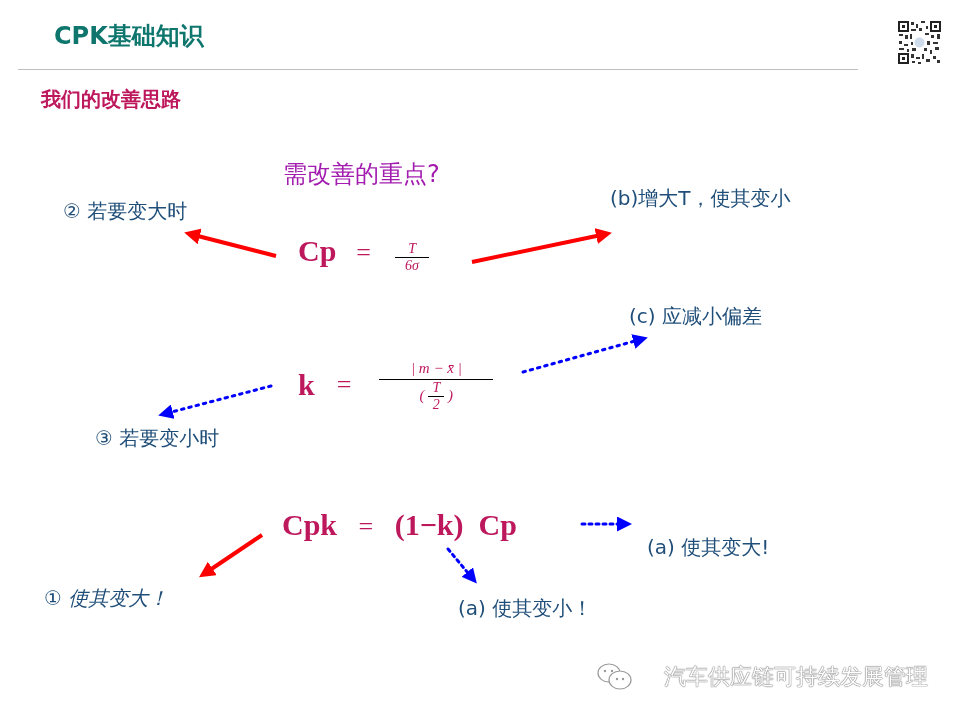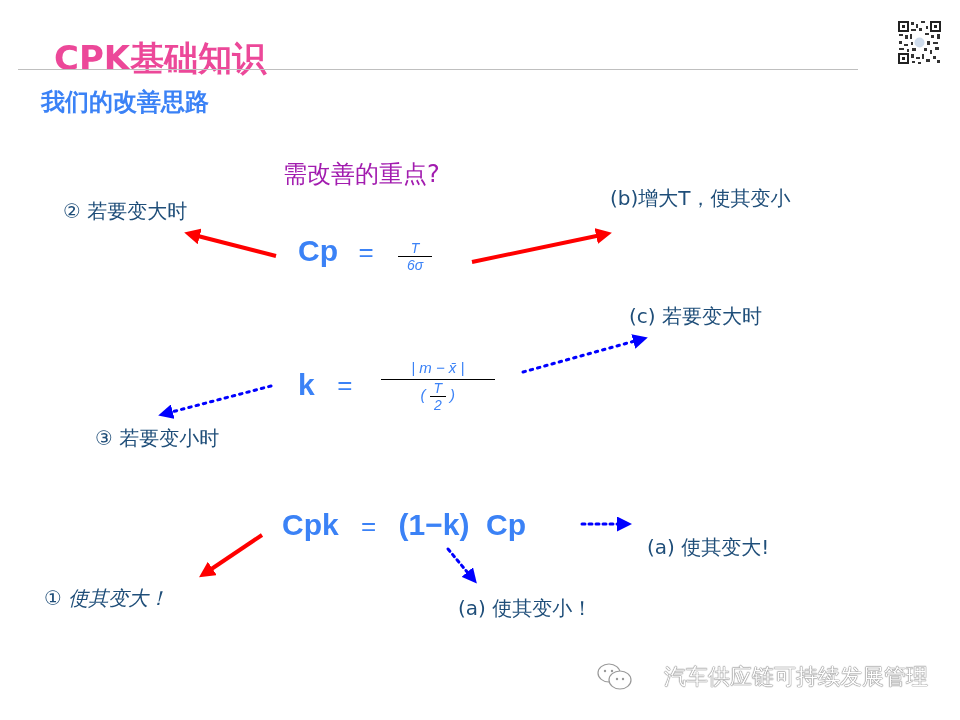--- a/index.html
+++ b/index.html
@@ -3,39 +3,39 @@
   <meta charset="utf-8">
   <style>
     html, body { margin: 0; padding: 0; }
     body {
       width: 960px; height: 720px; position: relative; overflow: hidden;
       background: #ffffff;
       font-family: "DejaVu Sans", "Liberation Sans", sans-serif;
     }
     .abs { position: absolute; white-space: nowrap; }
     .title {
-      left: 54px; top: 36px; font-size: 34px; font-weight: bold; color: #ec4899;
+      left: 54px; top: 20px; font-size: 24px; font-weight: bold; color: #0f766e;
       letter-spacing: 0px;
     }
     .divider {
       position: absolute; left: 18px; top: 69px; width: 840px; height: 0;
       border-top: 1.5px solid #bfbfbf;
     }
     .qr {
       position: absolute; left: 897px; top: 20px; width: 45px; height: 45px;
     }
     .subtitle {
-      left: 41px; top: 86px; font-size: 24px; font-weight: bold; color: #3b82f6;
+      left: 41px; top: 86px; font-size: 20px; font-weight: bold; color: #be185d;
     }
     .question {
       left: 283px; top: 158px; font-size: 24px; color: #a21caf;
     }
     .note { font-size: 20px; color: #1f4e79; }
     .formula {
-      font-family: Liberation Sans, sans-serif; color: #3b82f6;
+      font-family: Liberation Serif, serif; color: #be185d;
     }
     .fbig { font-size: 30px; font-weight: bold; }
     .frac { display: inline-block; text-align: center; vertical-align: middle; font-style: italic; }
     .frac .num { display: block; font-size: 14px; line-height: 14px; }
     .frac .bar { display: block; border-top: 1.2px solid #000; margin: 1px 0; }
     .frac .den { display: block; font-size: 14px; line-height: 14px; }
     svg.arrows { position: absolute; left: 0; top: 0; width: 960px; height: 720px; }
     .watermark { left: 596px; top: 662px; font-size: 22px; color: #ffffff;
       text-shadow: 0 0 1px #777, 0 0 1px #777, 0 0 1px #777; }
   </style>
@@ -125,21 +125,21 @@
 </div>
 
 <div class="abs formula fbig" style="left:282px; top:508px;">
   <span>Cpk</span>
   <span style="font-weight:normal; font-size:26px; margin:0 14px;">=</span>
   <span style="white-space:pre;">(1−k)  Cp</span>
 </div>
 
 <div class="abs note" style="left:63px; top:198px;">② 若要变大时</div>
 <div class="abs note" style="left:610px; top:185px;">(b)增大T，使其变小</div>
-<div class="abs note" style="left:629px; top:303px;">(c) 若要变大时</div>
+<div class="abs note" style="left:629px; top:303px;">(c) 应减小偏差</div>
 <div class="abs note" style="left:48px; top:425px;margin-left:47px;">③ 若要变小时</div>
 <div class="abs note" style="left:647px; top:511px;margin-top:23px;">(a)  使其变大!</div>
 <div class="abs note" style="left:44px; top:585px;font-style:italic;">① 使其变大！</div>
 <div class="abs note" style="left:458px; top:595px;">(a) 使其变小！</div>
 
 <svg class="arrows" viewBox="0 0 960 720">
   <defs>
     <marker id="redHead" markerWidth="4" markerHeight="4" refX="2.5" refY="2" orient="auto" markerUnits="strokeWidth">
       <path d="M0,0 L4,2 L0,4 Z" fill="#ff0000"></path>
     </marker>

